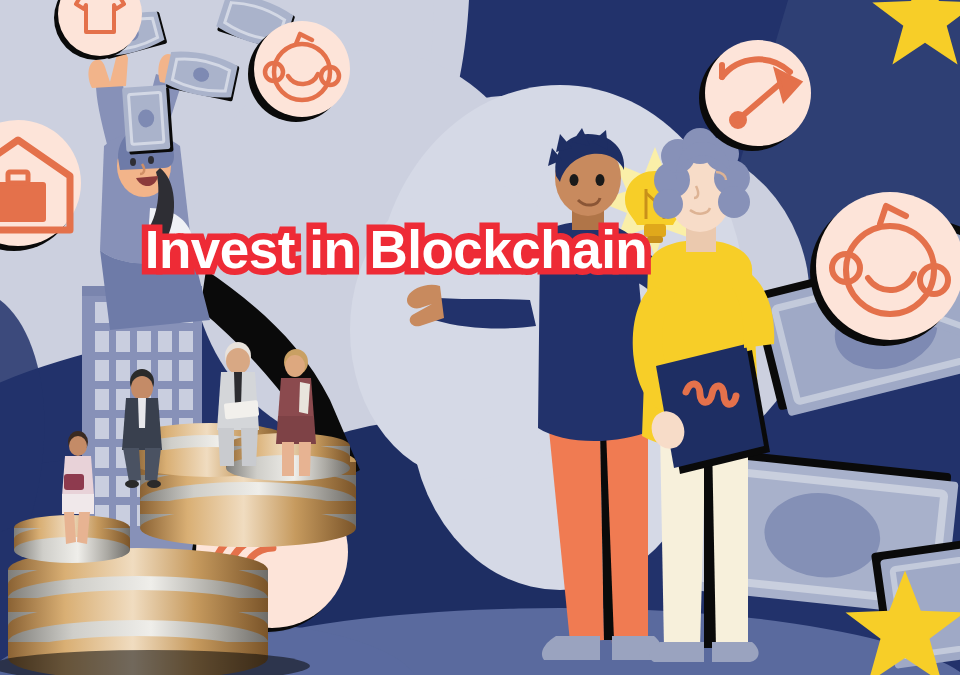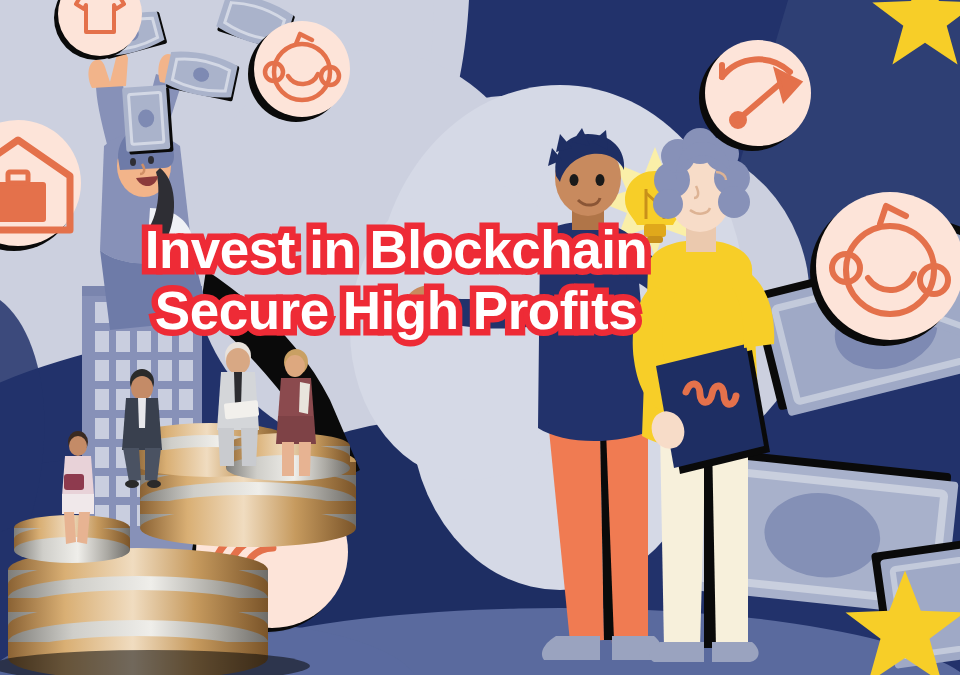--- a/index.html
+++ b/index.html
@@ -525,16 +525,15 @@
           <circle cx="934" cy="280" r="14"></circle>
           <path d="M 868,278 A 26,26 0 0 0 914,274"></path>
           <path d="M 880,224 L 886,206 M 886,206 L 906,216"></path>
         </g>
       </g>
     </svg>
   </div>
 
   <div class="headline">
     <span class="hl-line l1">Invest in Blockchain</span>
-    <span class="hl-line l2">Secure High Profits</span>
   </div>
 
 </div>
 
 </body></html>

